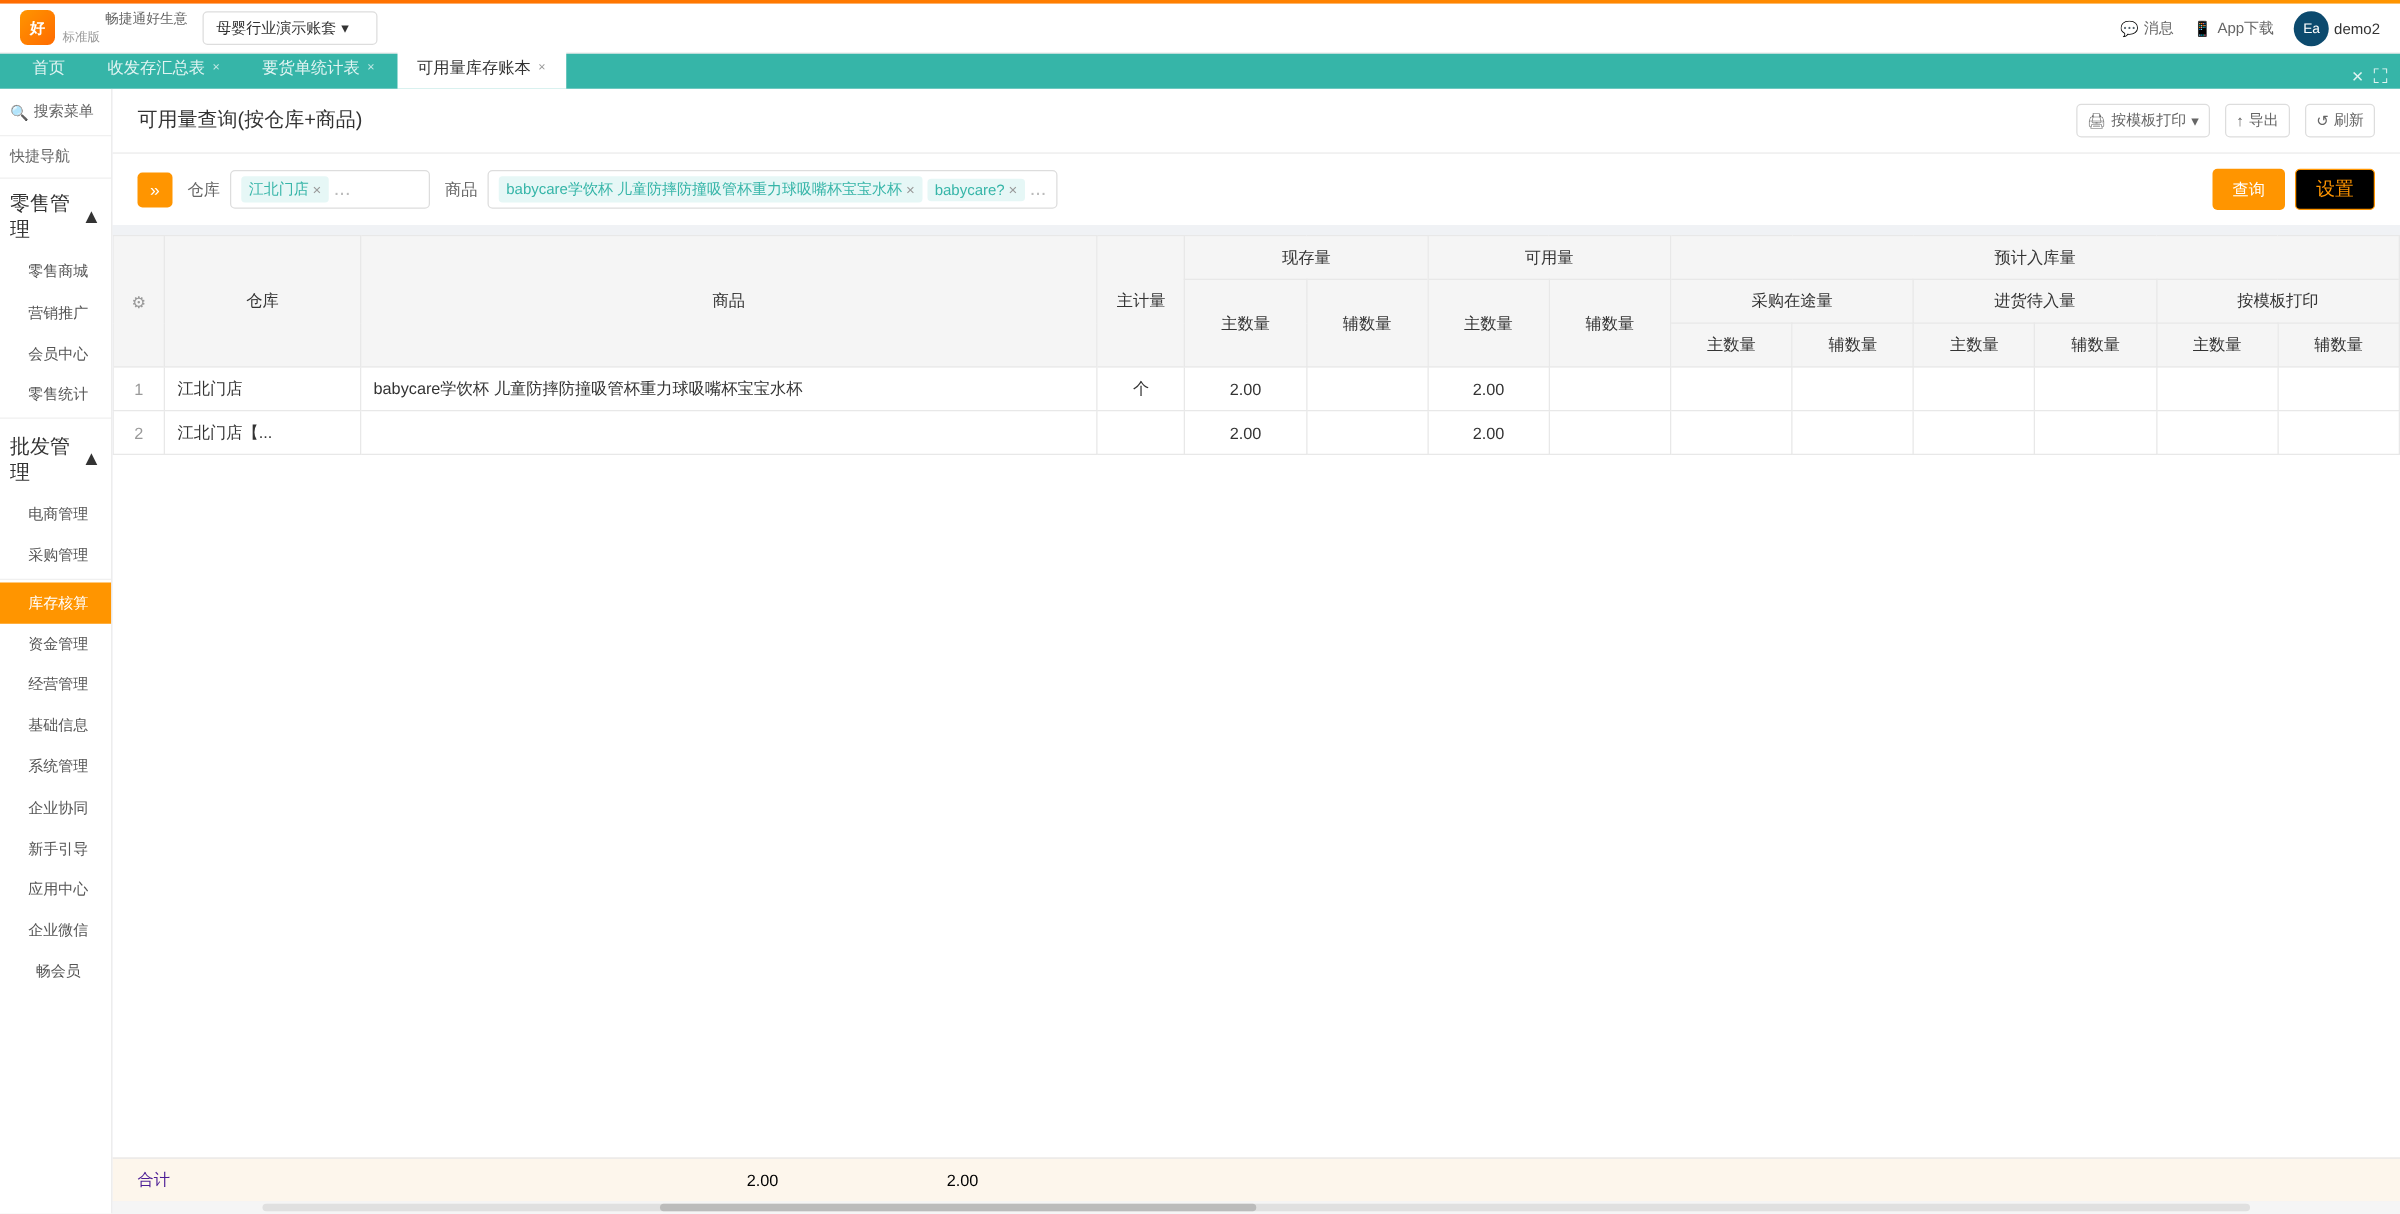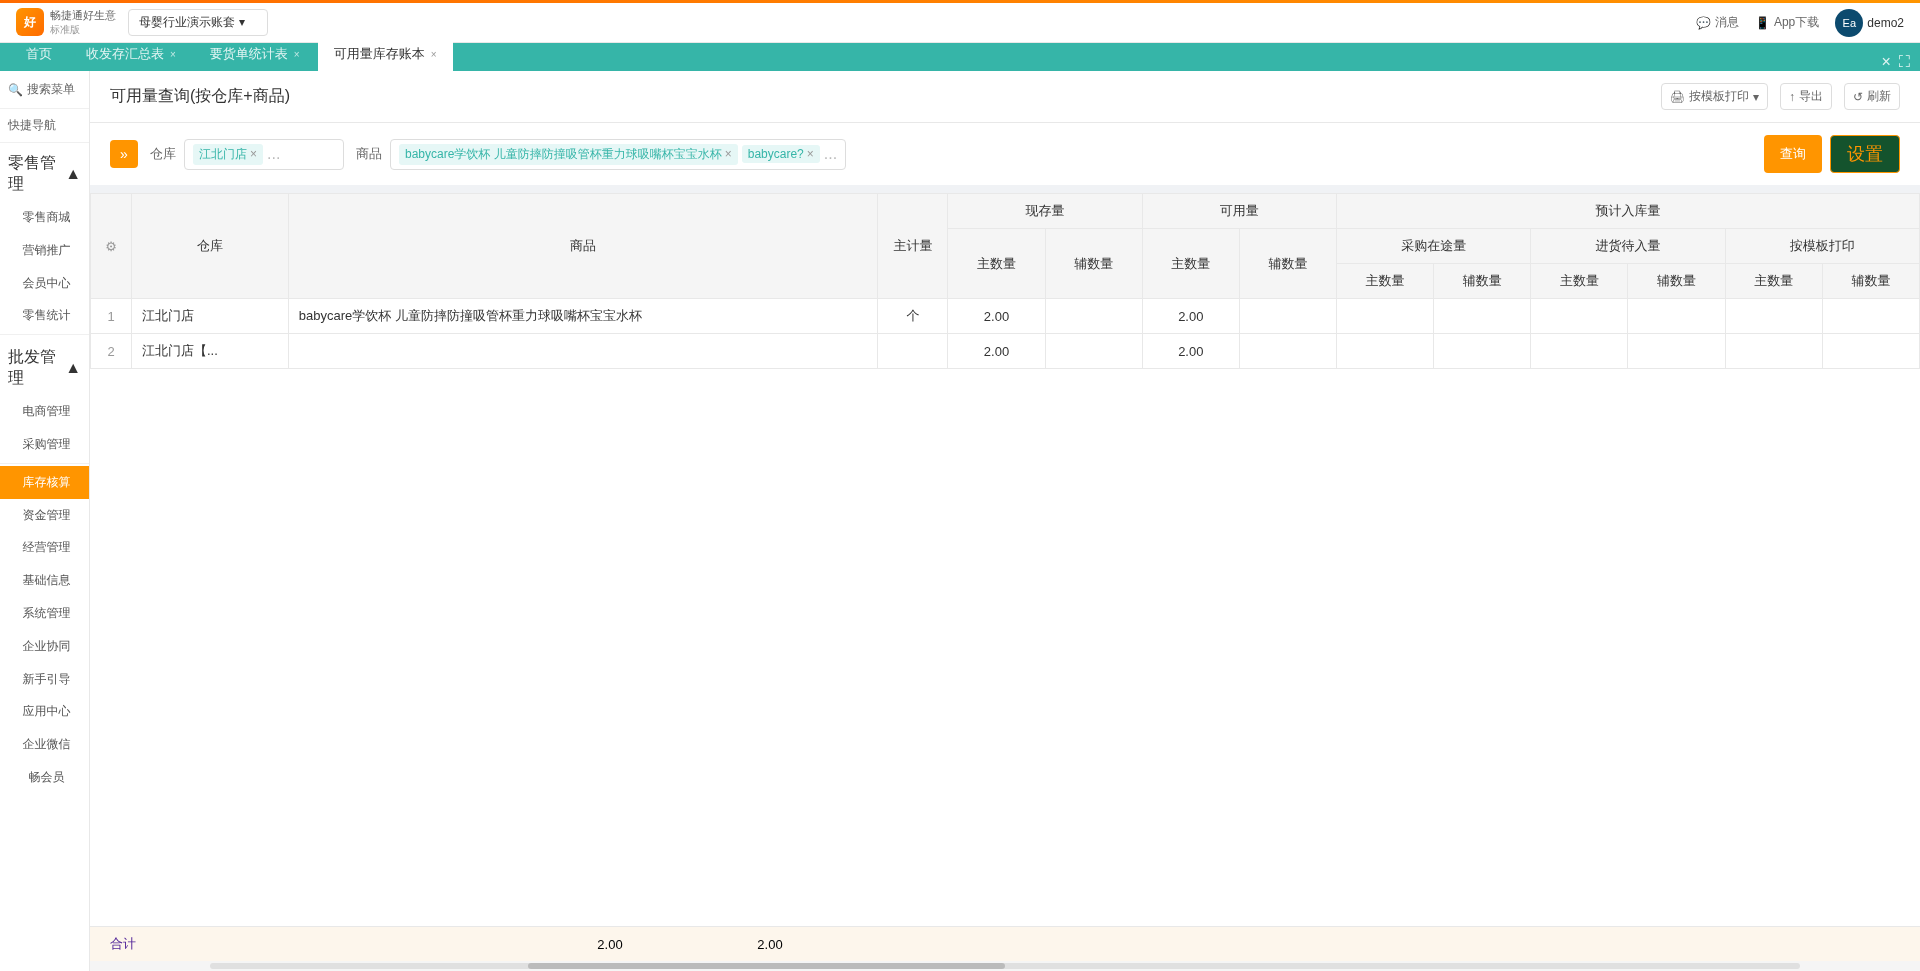--- a/index.html
+++ b/index.html
@@ -12,21 +12,21 @@
       border-bottom: 1px solid #e8e8e8;
       display: flex;
       align-items: center;
       padding: 0 16px;
       justify-content: space-between;
       flex-shrink: 0;
     }
     .top-bar-left { display: flex; align-items: center; gap: 12px; }
     .logo-area { display: flex; align-items: center; gap: 6px; }
     .logo-icon { width: 28px; height: 28px; background: linear-gradient(135deg, #ff9500, #ff6b00); border-radius: 6px; display: flex; align-items: center; justify-content: center; color: white; font-size: 12px; font-weight: bold; }
-    .logo-text { font-size: 11px; color: #666; line-height: 1.3; }
+    .logo-text { font-size: 11px; color: #666; line-height: 1.3; margin-left: 34px; }
     .logo-sub { font-size: 10px; color: #999; }
     .tenant-select { display: flex; align-items: center; gap: 4px; padding: 4px 10px; border: 1px solid #ddd; border-radius: 4px; cursor: pointer; font-size: 12px; color: #333; background: #fff; min-width: 140px; }
     .top-bar-right { display: flex; align-items: center; gap: 16px; }
     .top-action { display: flex; align-items: center; gap: 4px; color: #666; font-size: 12px; cursor: pointer; }
     .user-avatar { width: 28px; height: 28px; border-radius: 50%; background: #0c4a6e; display: flex; align-items: center; justify-content: center; color: white; font-size: 11px; overflow: hidden; }
     .user-name { font-size: 12px; color: #333; cursor: pointer; }
 
     
     .nav-tabs {
       height: 28px;
@@ -193,23 +193,23 @@
     .filter-tag .x { cursor: pointer; color: #999; }
     .filter-ellipsis { color: #bbb; font-size: 16px; cursor: pointer; }
 
     .filter-right { margin-left: auto; display: flex; gap: 8px; }
     .btn-query {
       background: #ff9500; color: white; border: none;
       padding: 6px 16px; border-radius: 4px; cursor: pointer;
       font-size: 13px; white-space: nowrap;
     }
     .btn-setting {
-      background: #14532d; color: #ff9500; border: 1px solid #ff9500;
+      background: #000000; color: #ff9500; border: 1px solid #ff9500;
       padding: 6px 16px; border-radius: 4px; cursor: pointer;
-      font-size: 18px; white-space: nowrap;
+      font-size: 15px; white-space: nowrap;
     }
 
     
     .table-wrapper {
       flex: 1;
       overflow: auto;
       background: #fff;
       margin: 0 0 0 0;
     }
     table {

